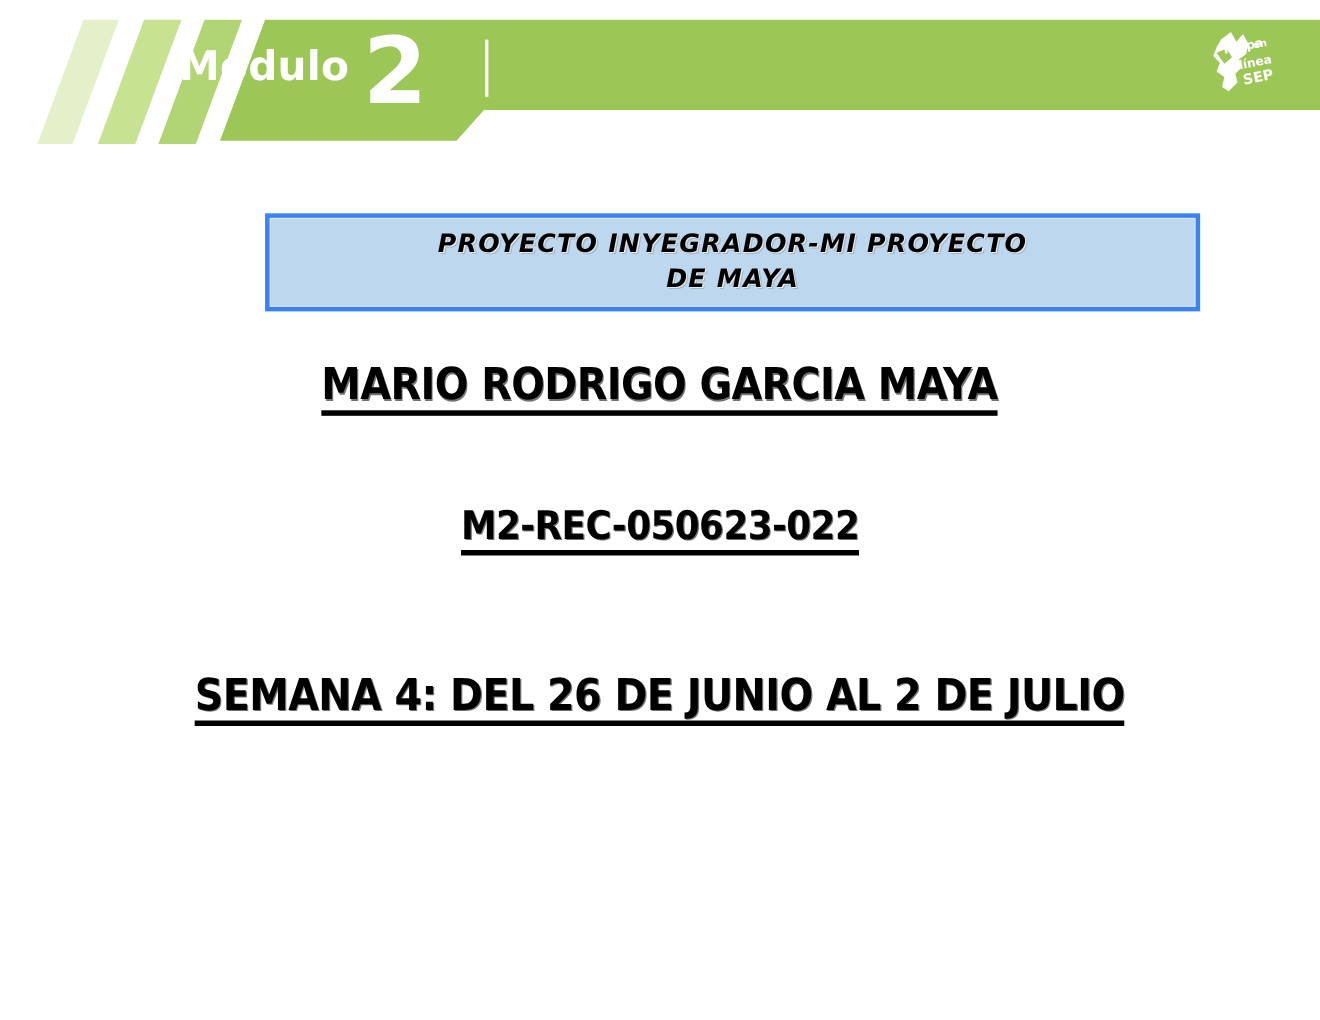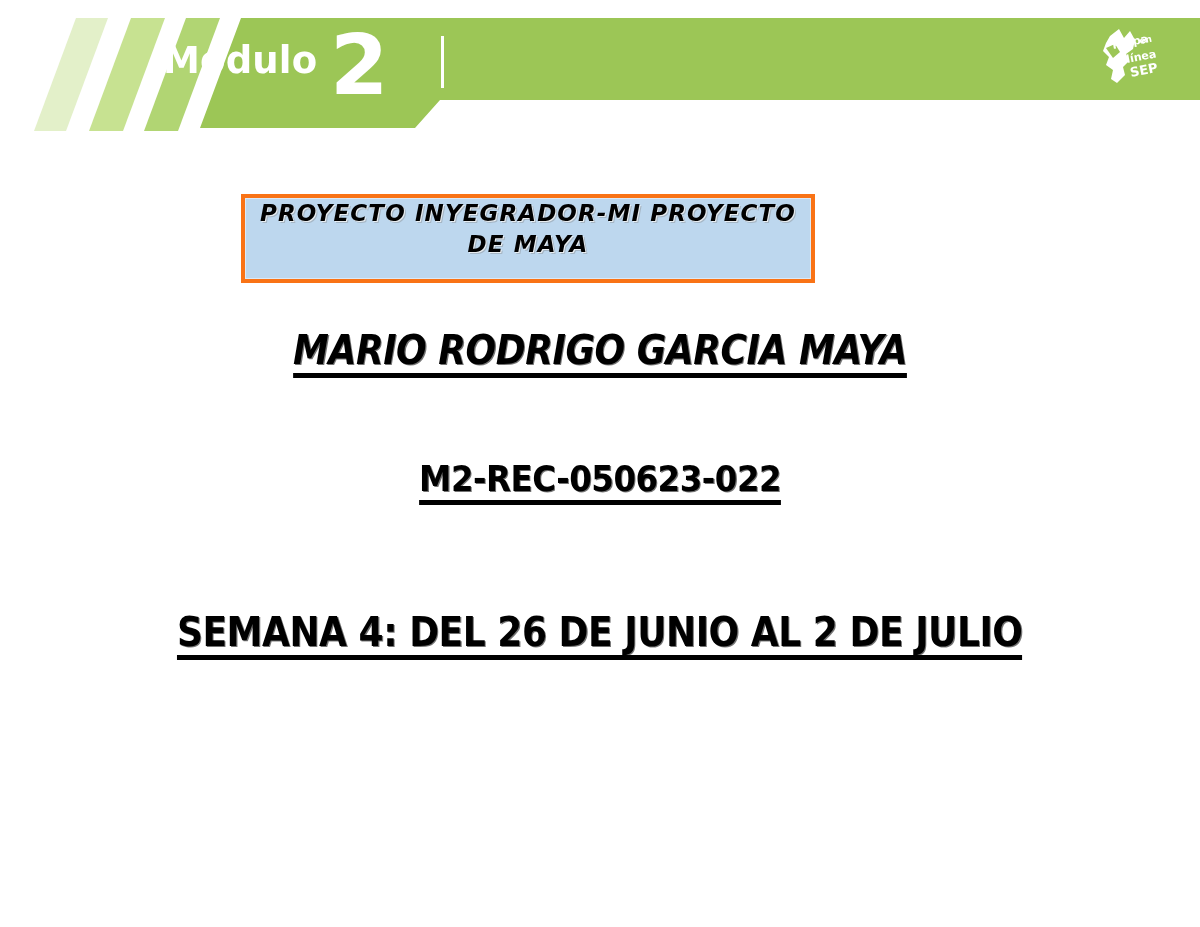--- a/index.html
+++ b/index.html
@@ -73,27 +73,28 @@
     top: 27px;
     width: 66px;
     height: 62px;
   }
 
   
   .title-box {
     position: absolute;
     left: 241px;
     top: 194px;
-    width: 574px;
+    width: 850px;
     height: 89px;
     box-sizing: border-box;
     background: #bdd7ee;
-    border: 4px solid #f97316;
+    border: 4px solid #3b82f6;
     box-shadow: inset 0 0 0 1px #dce9f6;
     display: flex;
+    align-items: center;
     justify-content: center;
   }
 
   .title-text {
     font-family: "DejaVu Sans", sans-serif;
     font-style: italic;
     font-weight: bold;
     font-size: 23px;
     line-height: 1.35;
     color: #000000;
@@ -123,21 +124,20 @@
     padding-bottom: 3px;
     transform: scaleX(0.90);
     transform-origin: center;
     letter-spacing: -0.5px;
     text-shadow: 1.2px 1.2px 0 rgba(0,0,0,0.55);
   }
 
   .line-name {
     top: 330px;
     font-size: 40px;
-    font-style: italic;
   }
 
   .line-id {
     top: 461px;
     font-size: 36px;
   }
 
   .line-week {
     top: 612px;
     font-size: 40px;

